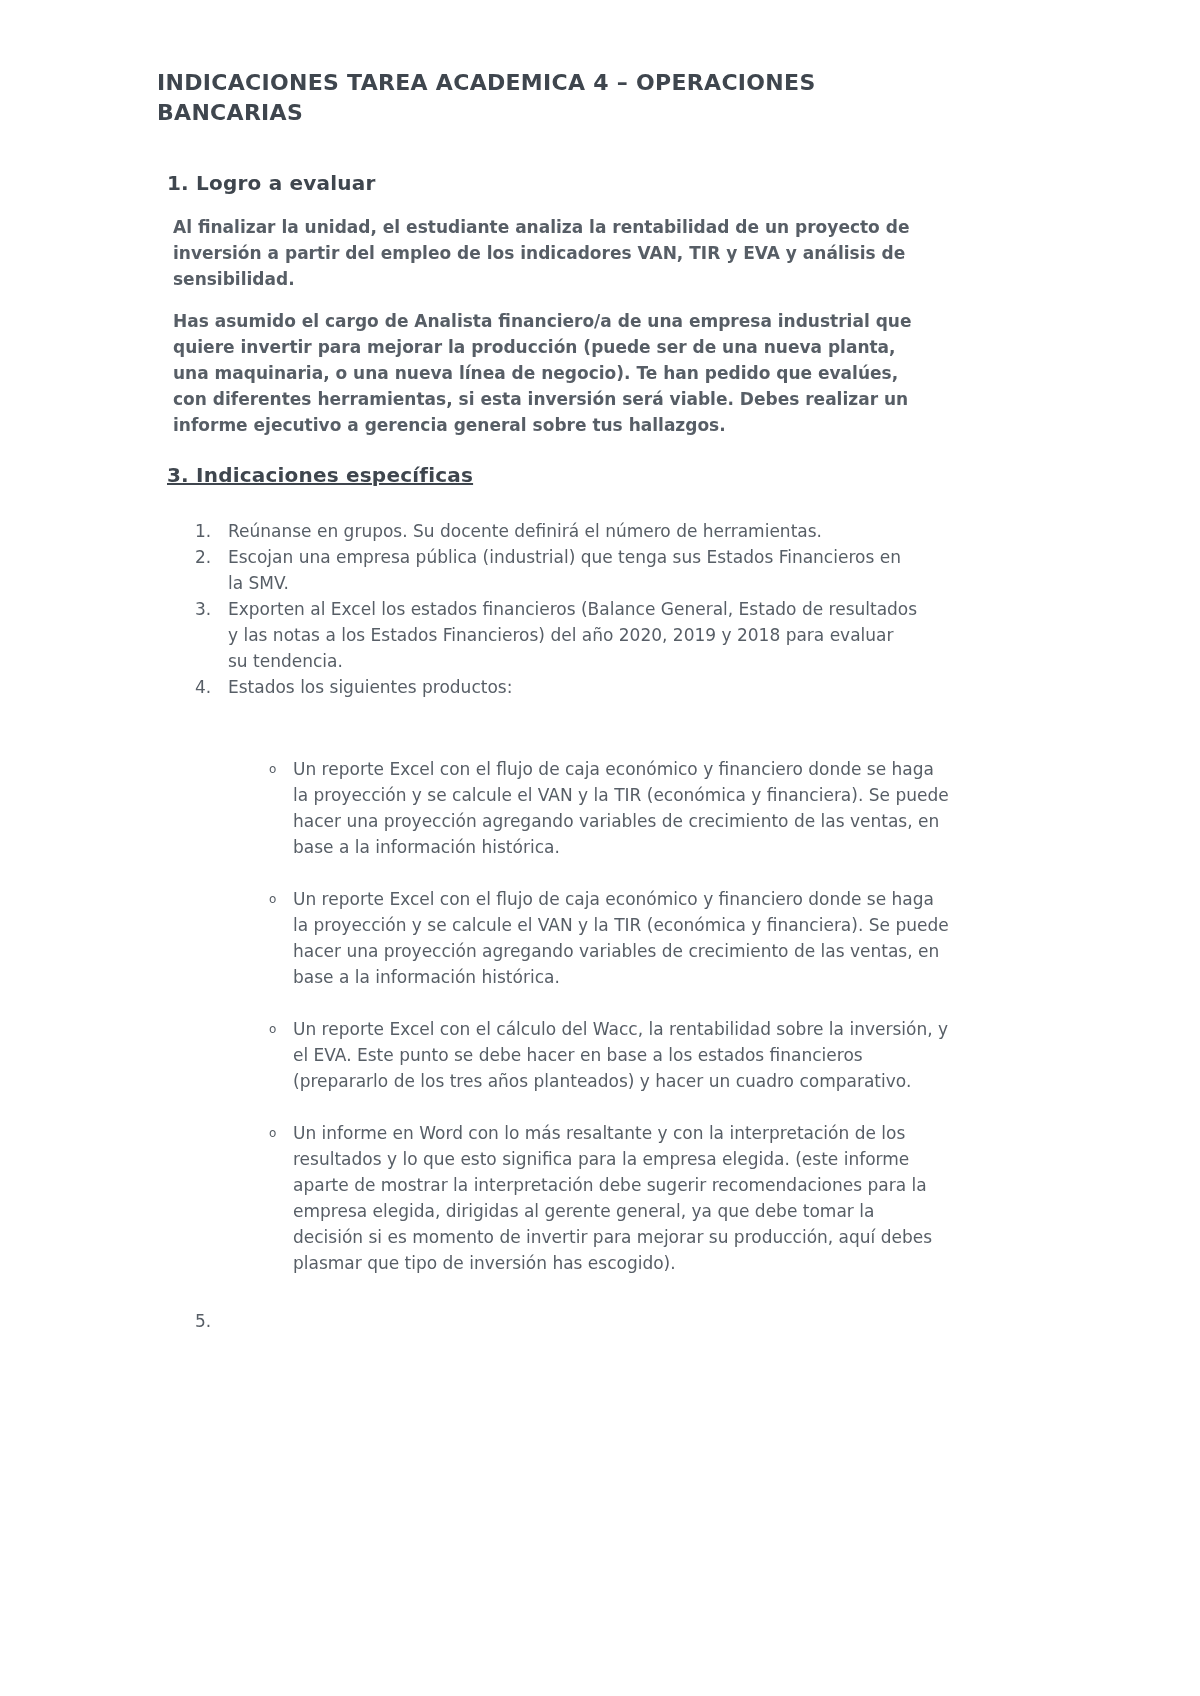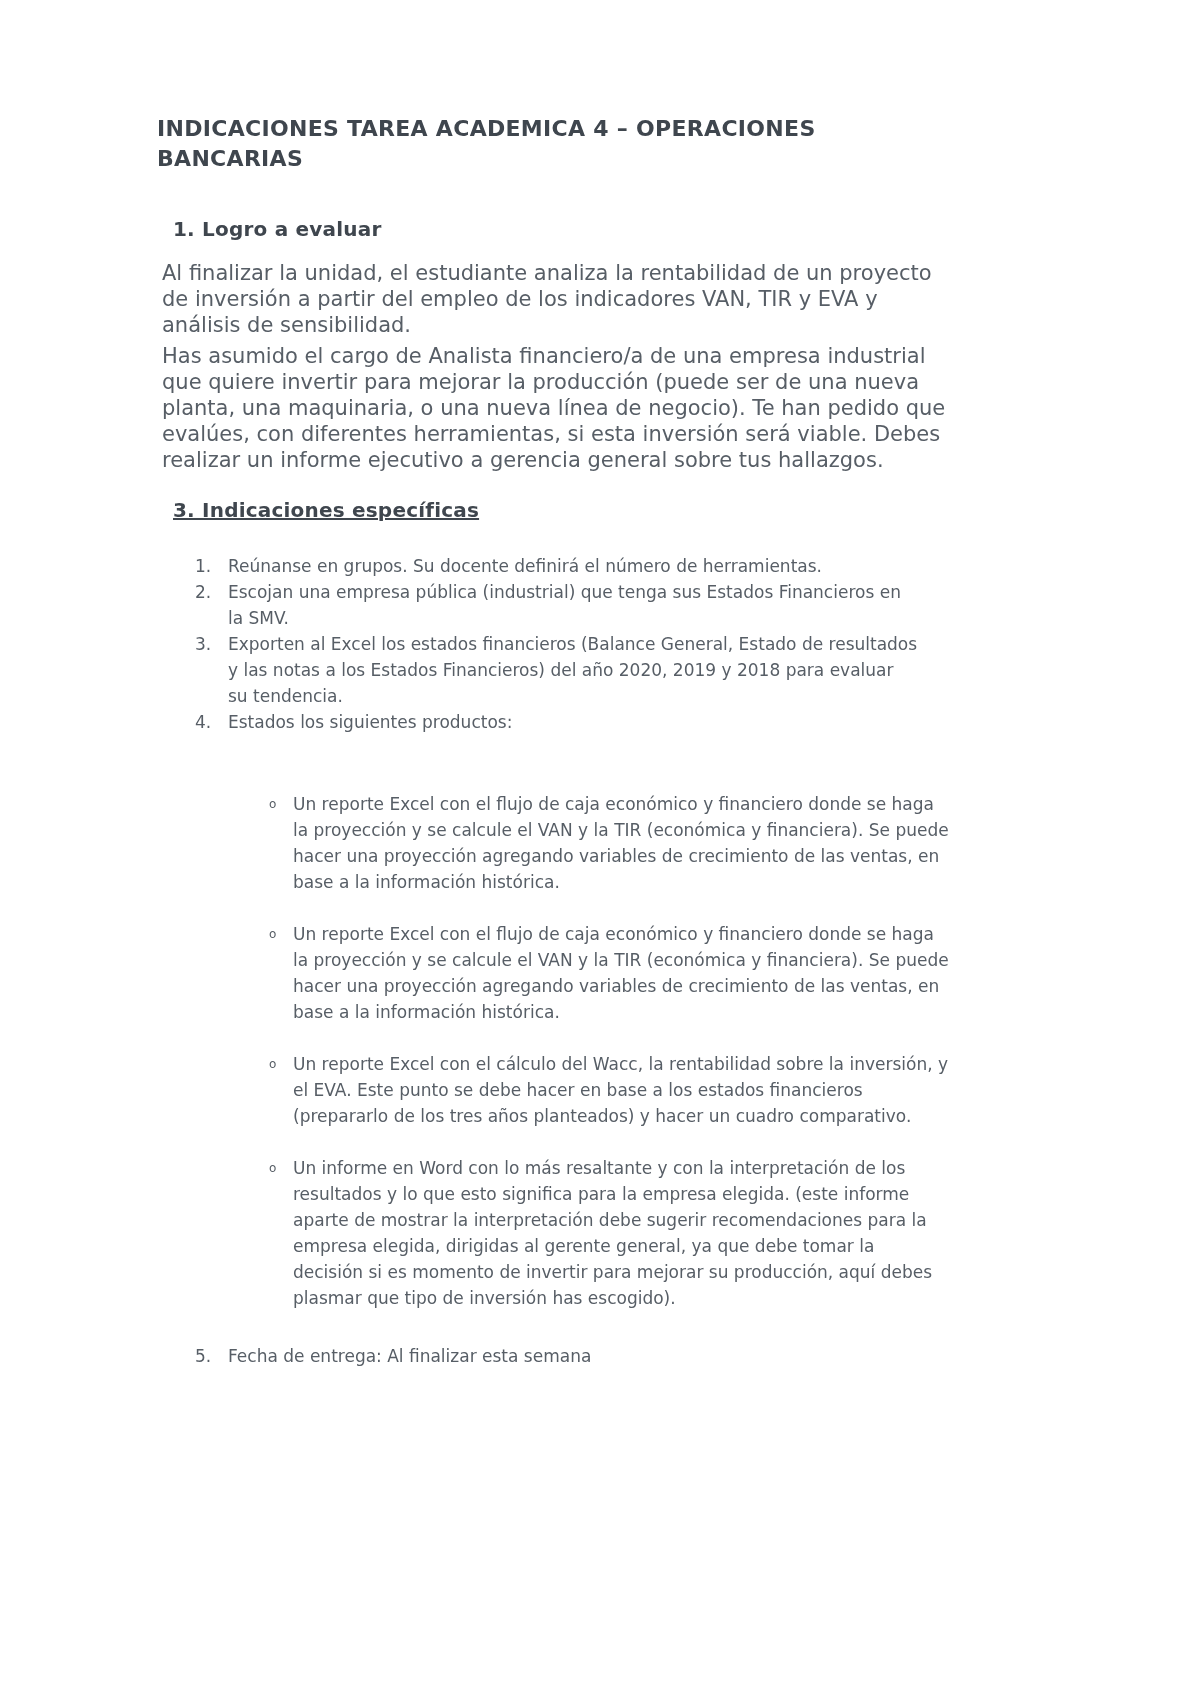--- a/index.html
+++ b/index.html
@@ -3,46 +3,47 @@
 <meta charset="utf-8">
 <style>
   * { box-sizing: border-box; }
   html, body { margin: 0; padding: 0; background: #ffffff; }
   .page {
     width: 1200px;
     min-height: 1696px;
     background: #ffffff;
     font-family: "DejaVu Sans", "Liberation Sans", sans-serif;
     color: #575e66;
-    padding: 114px 0 60px 157px;
+    padding: 68px 0 60px 157px;
   }
   .content { width: 796px; }
   .doc-title {
     font-size: 22px;
     line-height: 30px;
     font-weight: bold;
     color: #3f464e;
     margin: 0;
     letter-spacing: 0.3px;
   }
   .sec-heading {
     font-size: 20px;
     line-height: 30px;
     font-weight: bold;
     color: #3f464e;
-    margin: 16px;
+    margin: 10px;
     letter-spacing: 0.2px;
   }
   .heading-1 { margin-top: 40px; }
   .heading-2 { margin-top: 2px; }
   .heading-3 { margin-top: 22px; text-decoration: underline; }
   .body-text {
-    font-size: 21px;
+    font-size: 17px;
     line-height: 26px;
-    margin: 5px;
+    margin: 16px;
+    font-weight: bold;
   }
   .num-list { margin-top: 28px; }
   .num-item {
     display: flex;
     margin-left: 38px;
     font-size: 17px;
     line-height: 26px;
   }
   .num-item .num { flex: none; width: 33px; }
   .num-item .txt { max-width: 690px; }
@@ -116,18 +117,17 @@
           <span class="txt">Un reporte Excel con el cálculo del Wacc, la rentabilidad sobre la inversión, y el EVA. Este punto se debe hacer en base a los estados financieros (prepararlo de los tres años planteados) y hacer un cuadro comparativo.</span>
         </div>
         <div class="sub-bullet">
           <span class="marker">o</span>
           <span class="txt">Un informe en Word con lo más resaltante y con la interpretación de los resultados y lo que esto significa para la empresa elegida. (este informe aparte de mostrar la interpretación debe sugerir recomendaciones para la empresa elegida, dirigidas al gerente general, ya que debe tomar la decisión si es momento de invertir para mejorar su producción, aquí debes plasmar que tipo de inversión has escogido).</span>
         </div>
       </div>
 
       <div class="num-item final-item">
         <span class="num">5.</span>
-        <span class="txt">Fecha de entrega: Al finalizar esta semana</span>
       </div>
     </section>
 
   </div>
 </div>
 
 </body></html>

